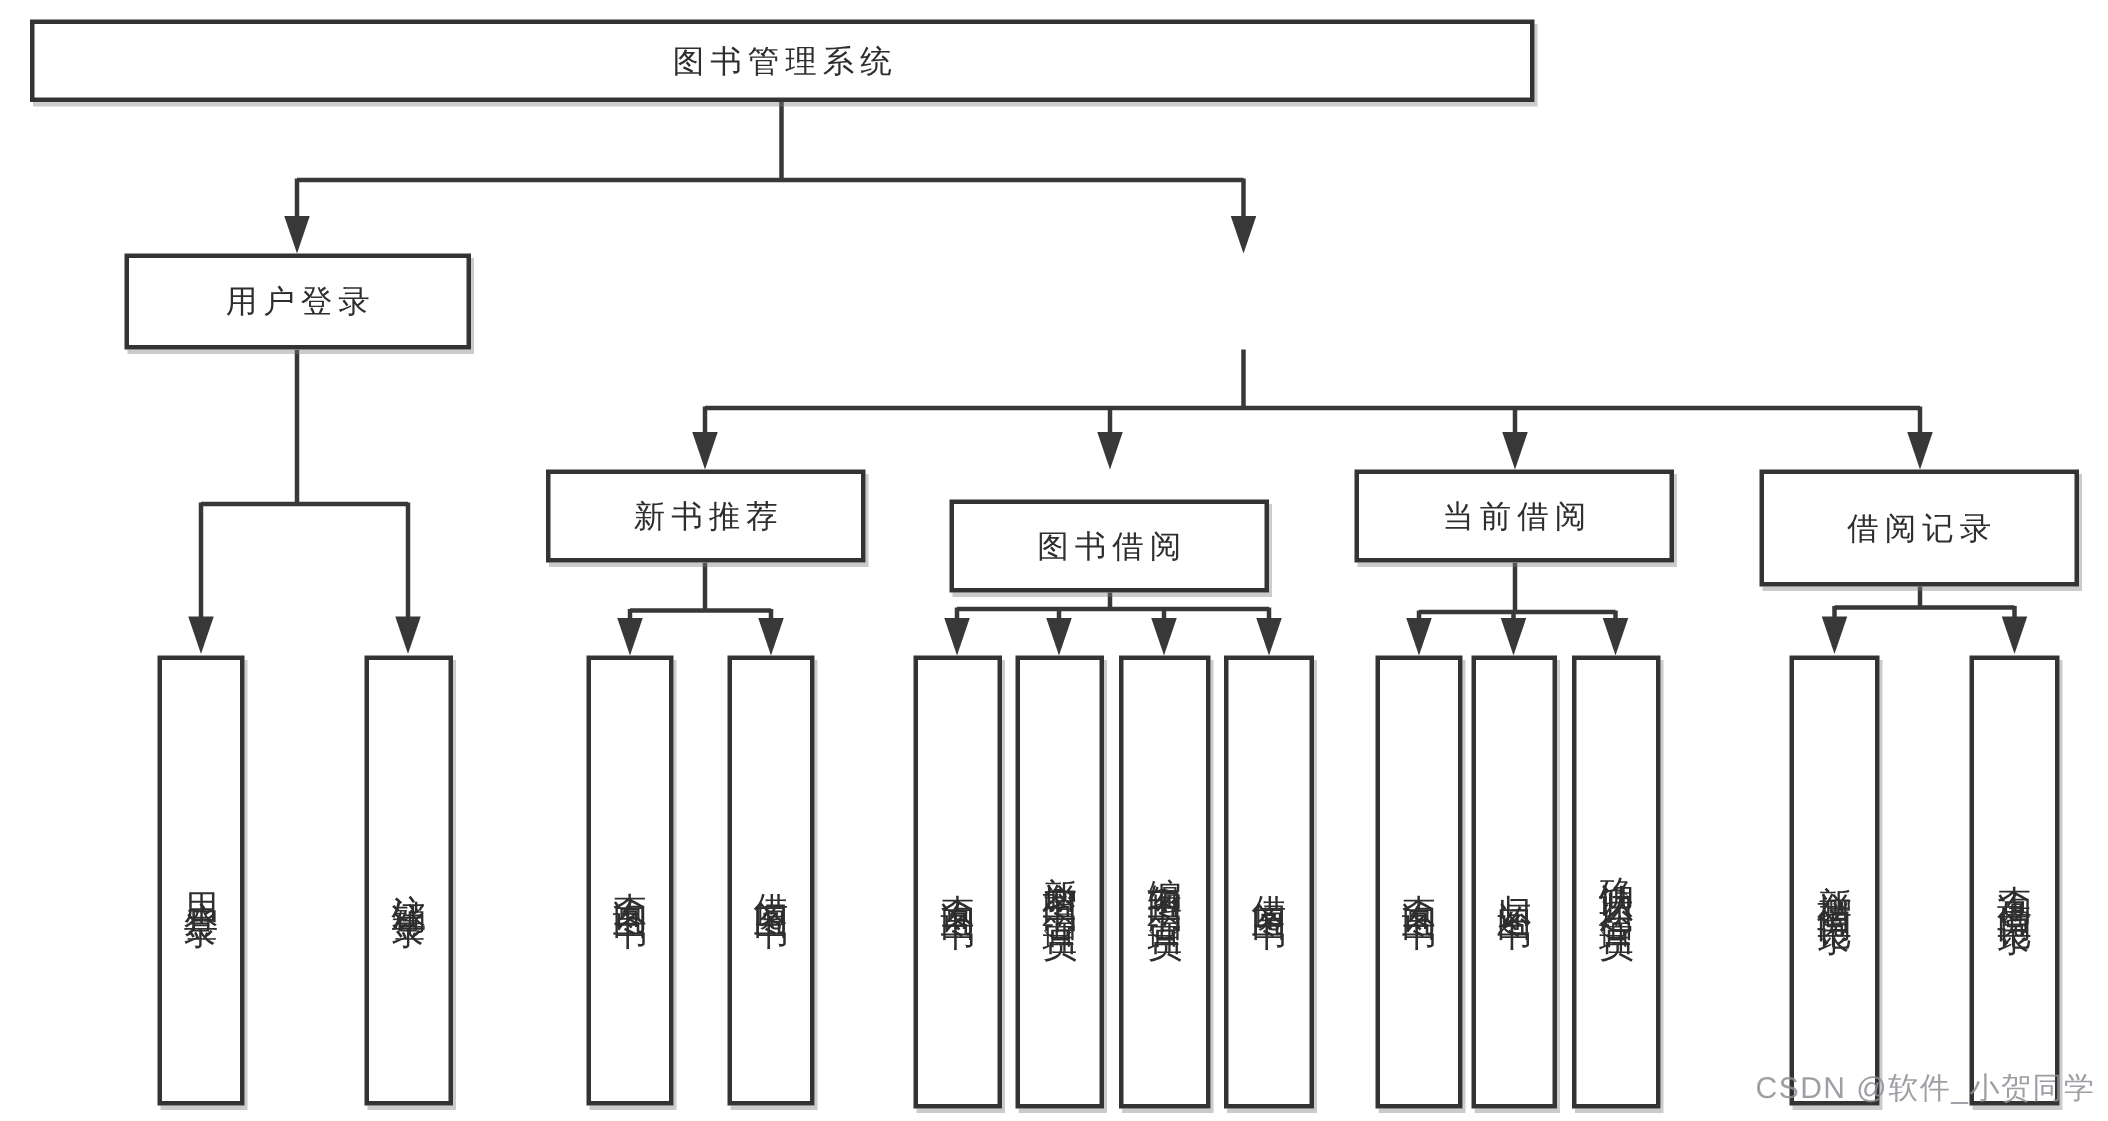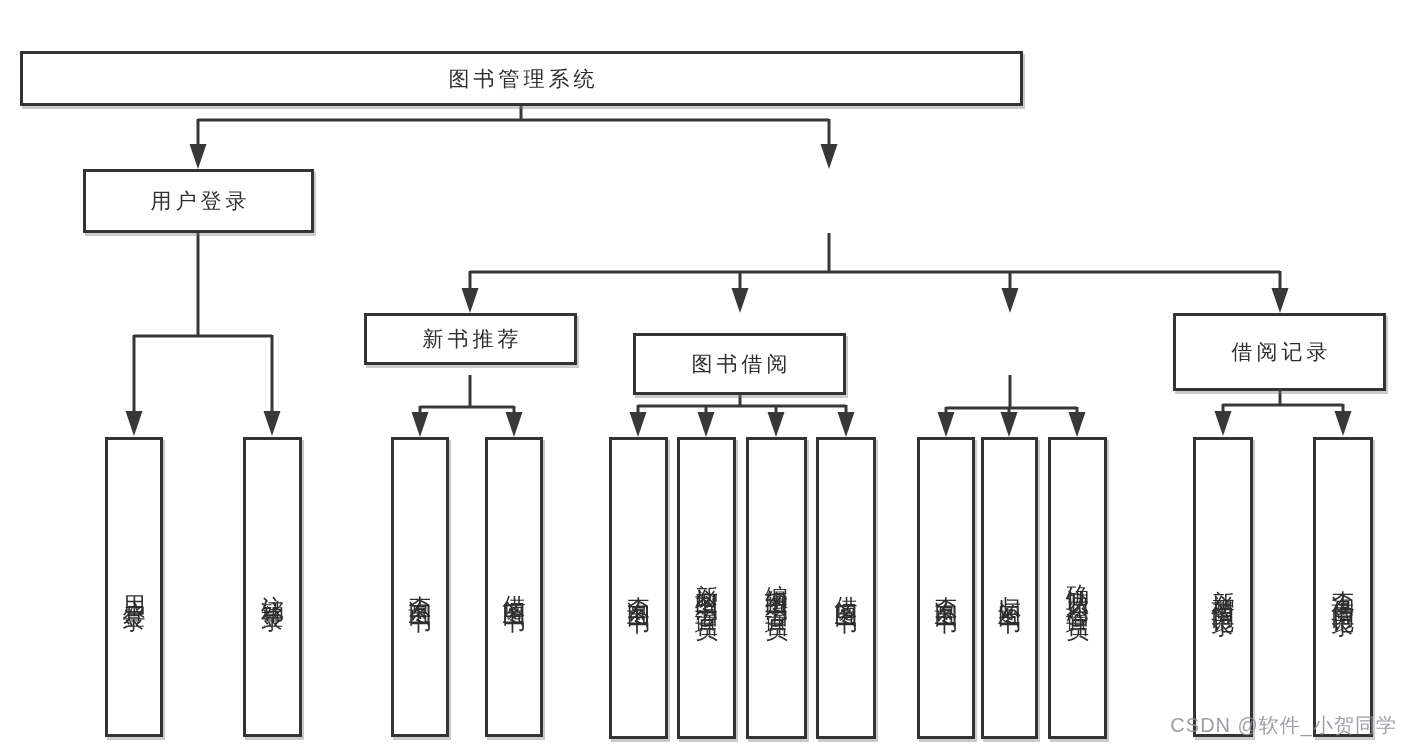--- a/index.html
+++ b/index.html
@@ -103,33 +103,36 @@
       <polygon points="767.5,412 784.5,412 776,437"></polygon>
       <polygon points="837.5,412 854.5,412 846,437"></polygon>
       <polygon points="937.5,412 954.5,412 946,437"></polygon>
       <polygon points="1000.5,412 1017.5,412 1009,437"></polygon>
       <polygon points="1068.5,412 1085.5,412 1077,437"></polygon>
       <polygon points="1214.5,411 1231.5,411 1223,436"></polygon>
       <polygon points="1334.5,411 1351.5,411 1343,436"></polygon>
     </g>
   </svg>
 
-  <div class="node hbox" style="left:20px;top:13px;width:1003px;height:55px;margin-top:38px;">
+  <div class="node hbox" style="left:20px;top:13px;width:1003px;height:55px;">
     <span>图书管理系统</span>
   </div>
 
   <div class="node hbox" style="left:83px;top:169px;width:231px;height:64px;">
     <span>用户登录</span>
   </div>
 
-  <div class="node hbox" style="left:364px;top:313px;width:213px;height:52px;">
+  <div class="node hbox" style="left:364px;top:313px;width:213px;height:62px;">
     <span>新书推荐</span>
   </div>
   <div class="node hbox" style="left:633px;top:313px;width:213px;height:62px;margin-top:20px;">
     <span>图书借阅</span>
+  </div>
+  <div class="node hbox" style="left:903px;top:313px;width:213px;height:62px;">
+    <span>当前借阅</span>
   </div>
   <div class="node hbox" style="left:1173px;top:313px;width:213px;height:78px;">
     <span>借阅记录</span>
   </div>
 
   <div class="node vbox" style="left:105px;top:437px;width:58px;height:300px;">
     <span class="vlabel">用户登录</span>
   </div>
   <div class="node vbox" style="left:243px;top:437px;width:59px;height:300px;">
     <span class="vlabel">注销登录</span>

